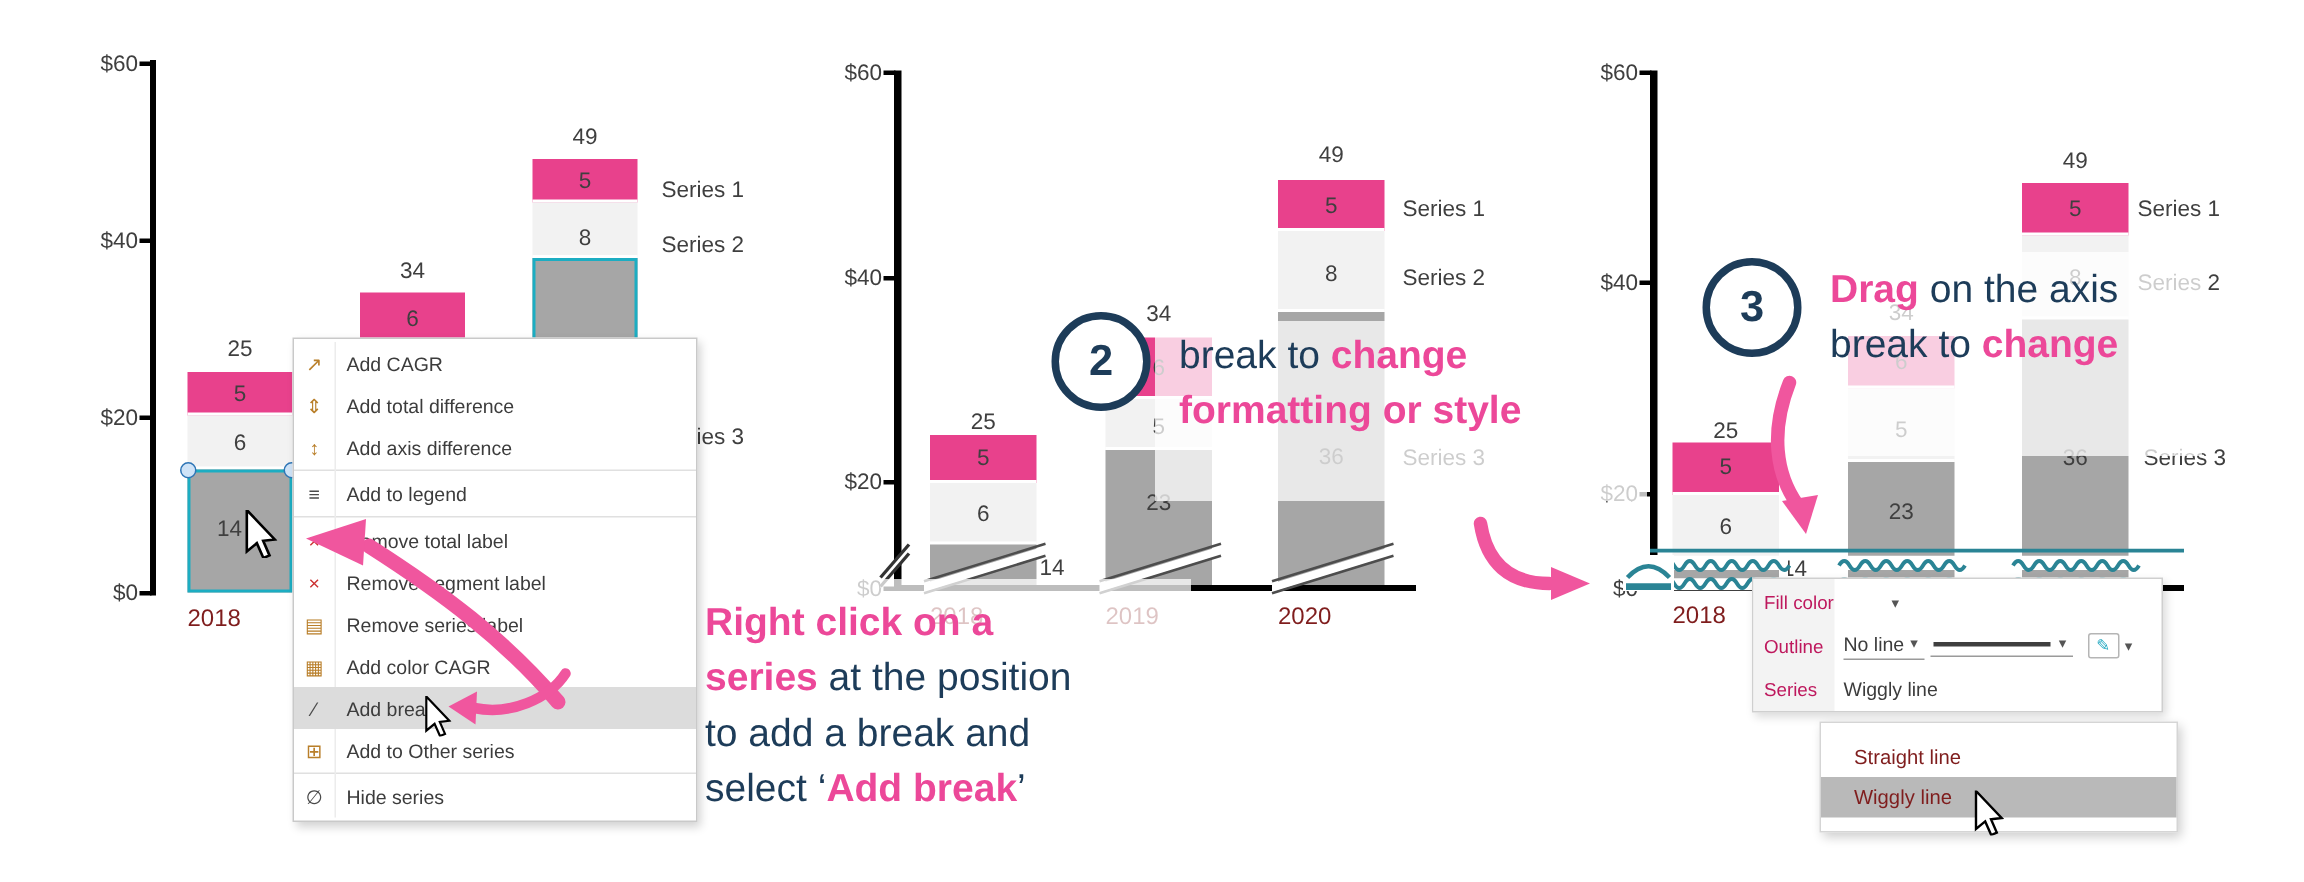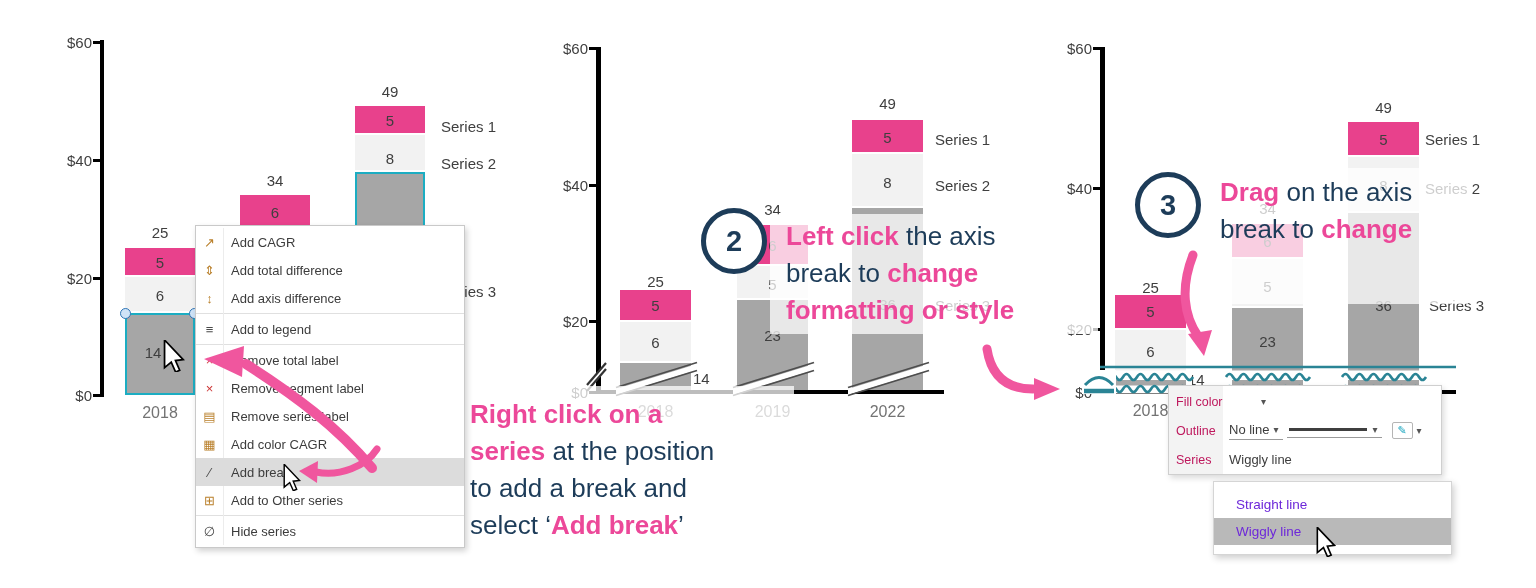--- a/index.html
+++ b/index.html
@@ -9,21 +9,21 @@
   .yaxis{position:absolute;background:#000;width:4px;z-index:1;}
   .xaxis{position:absolute;background:#000;height:4px;z-index:1;}
   .tickmark{position:absolute;background:#000;width:8px;height:2.5px;z-index:1;}
   .ticklbl{position:absolute;width:36px;text-align:right;font-size:15px;color:#3f3f3f;z-index:1;}
   .seg{position:absolute;box-sizing:border-box;z-index:1;}
   .seg.pink{background:#e8418c;border-bottom:2px solid #fff;}
   .seg.light{background:#f2f2f2;border-bottom:2px solid #fff;}
   .seg.gray{background:#a6a6a6;}
   .seg.selected{border:2.5px solid #1cadc2;}
   .lbl{position:absolute;font-size:15px;color:#3f3f3f;text-align:center;z-index:1;}
-  .yearlbl{position:absolute;font-size:16px;color:#737373;text-align:center;z-index:1;}
+  .yearlbl{position:absolute;font-size:16px;color:#7f1d1d;text-align:left;z-index:1;}
   .serieslbl{position:absolute;font-size:15px;color:#3f3f3f;z-index:1;white-space:nowrap;}
   .handle{position:absolute;width:9px;height:9px;border-radius:50%;background:#cfe3f7;
           border:1.5px solid #2e75b6;z-index:2;}
   
   #decor{position:absolute;left:0;top:0;z-index:2;pointer-events:none;}
   .fadebox{position:absolute;background:rgba(255,255,255,.74);z-index:3;}
   .steptext{position:absolute;z-index:4;font-size:26px;line-height:37px;color:#1d3c59;white-space:nowrap;}
   .steptext b{color:#ec4899;font-weight:bold;}
   .stepcircle{position:absolute;width:56px;height:56px;border-radius:50%;background:#fff;
               border:5px solid #1d3c59;color:#1d3c59;font-size:29px;font-weight:bold;
@@ -49,21 +49,21 @@
   .flabel{width:54px;flex:0 0 54px;padding-left:7px;box-sizing:border-box;font-size:12.5px;color:#be185d;}
   .fval{font-size:13px;color:#3c3c3c;display:flex;align-items:center;}
   .chev{font-size:10px;color:#555;padding:0 4px;}
   .ddunder{border-bottom:1px solid #9a9a9a;display:flex;align-items:center;padding-bottom:2px;}
   .linesample{width:78px;height:3px;background:#3f3f3f;margin:0 2px;}
   .penbox{width:19px;height:15px;border:1px solid #b5b5b5;border-radius:2px;margin-left:10px;
           display:flex;align-items:center;justify-content:center;font-size:11px;color:#1fa7c0;}
   
   #styledd{position:absolute;left:1213px;top:481px;width:237px;background:#fff;
            border:1px solid #d5d5d5;box-shadow:2px 3px 7px rgba(0,0,0,.2);z-index:7;padding-bottom:9px;}
-  .ddopt{height:27px;line-height:27px;font-size:13.5px;color:#6d28d9;padding-left:22px;}
+  .ddopt{height:27px;line-height:27px;font-size:13.5px;color:#7f1d1d;padding-left:22px;}
   .ddopt:first-child{margin-top:9px;}
   .ddopt.sel{background:#b9b9b9;}
 </style>
 </head>
 <body>
 
 <div id="canvas">
 
   <div class="yaxis" style="left:100px;top:40px;height:357px;"></div>
   <div class="tickmark" style="left:93px;top:41px;"></div>
@@ -132,21 +132,21 @@
   <div class="lbl" style="left:737px;top:327px;width:71px;">23</div>
   <div class="yearlbl" style="left:737px;top:403px;width:71px;">2019</div>
 
   <div class="lbl" style="left:852px;top:95px;width:71px;">49</div>
   <div class="seg pink" style="left:852px;top:120px;width:71px;height:34px;"></div>
   <div class="lbl" style="left:852px;top:129px;width:71px;">5</div>
   <div class="seg light" style="left:852px;top:154px;width:71px;height:54px;"></div>
   <div class="lbl" style="left:852px;top:174px;width:71px;">8</div>
   <div class="seg gray" style="left:852px;top:208px;width:71px;height:182px;"></div>
   <div class="lbl" style="left:852px;top:296px;width:71px;">36</div>
-  <div class="yearlbl" style="left:852px;top:403px;width:71px;">2022</div>
+  <div class="yearlbl" style="left:852px;top:403px;width:71px;">2020</div>
 
   <div class="serieslbl" style="left:935px;top:131px;">Series 1</div>
   <div class="serieslbl" style="left:935px;top:177px;">Series 2</div>
   <div class="serieslbl" style="left:935px;top:297px;">Series 3</div>
 
   <div class="yaxis" style="left:1100px;top:47px;height:346px;width:5px;"></div>
   <div class="xaxis" style="left:1100px;top:390px;width:356px;"></div>
   <div class="tickmark" style="left:1093px;top:47px;"></div>
   <div class="tickmark" style="left:1093px;top:187px;"></div>
   <div class="tickmark" style="left:1093px;top:328px;"></div>
@@ -242,21 +242,20 @@
   <div class="stepcircle" style="left:378px;top:382px;">1</div>
   <div class="steptext" style="left:470px;top:396px;">
     <div><b>Right click on a</b></div>
     <div><b>series</b><span> at the position</span></div>
     <div><span>to add a break and</span></div>
     <div><span>select ‘</span><b>Add break</b><span>’</span></div>
   </div>
 
   <div class="stepcircle" style="left:701px;top:208px;">2</div>
   <div class="steptext" style="left:786px;top:218px;">
-    <div><b>Left click</b><span> the axis</span></div>
     <div><span>break to </span><b>change</b></div>
     <div><b>formatting or style</b></div>
   </div>
 
   <div class="stepcircle" style="left:1135px;top:172px;">3</div>
   <div class="steptext" style="left:1220px;top:174px;">
     <div><b>Drag</b><span> on the axis</span></div>
     <div><span>break to </span><b>change</b></div>
   </div>
 

